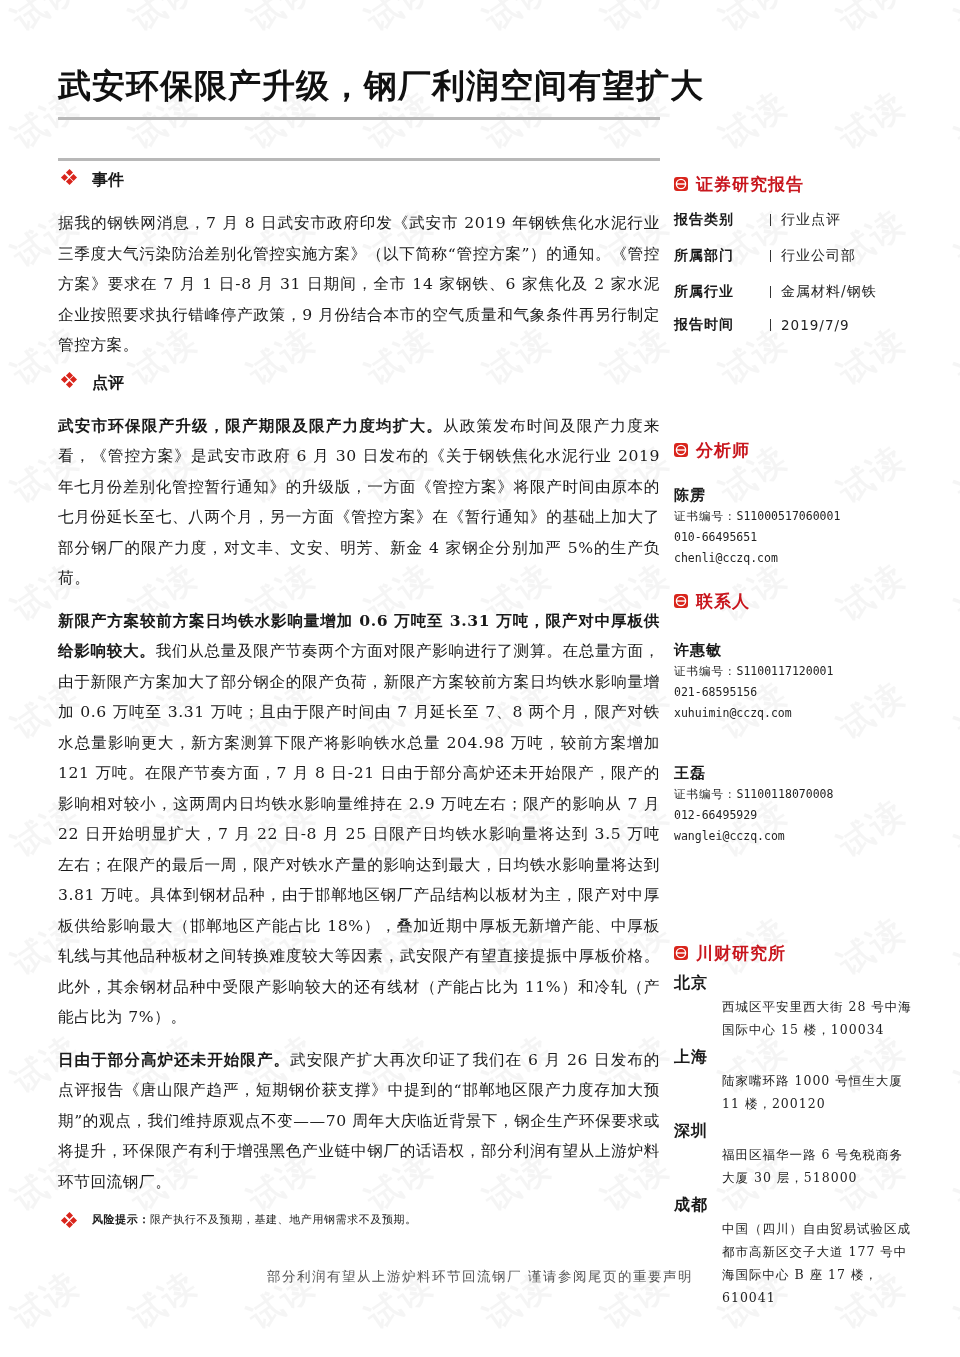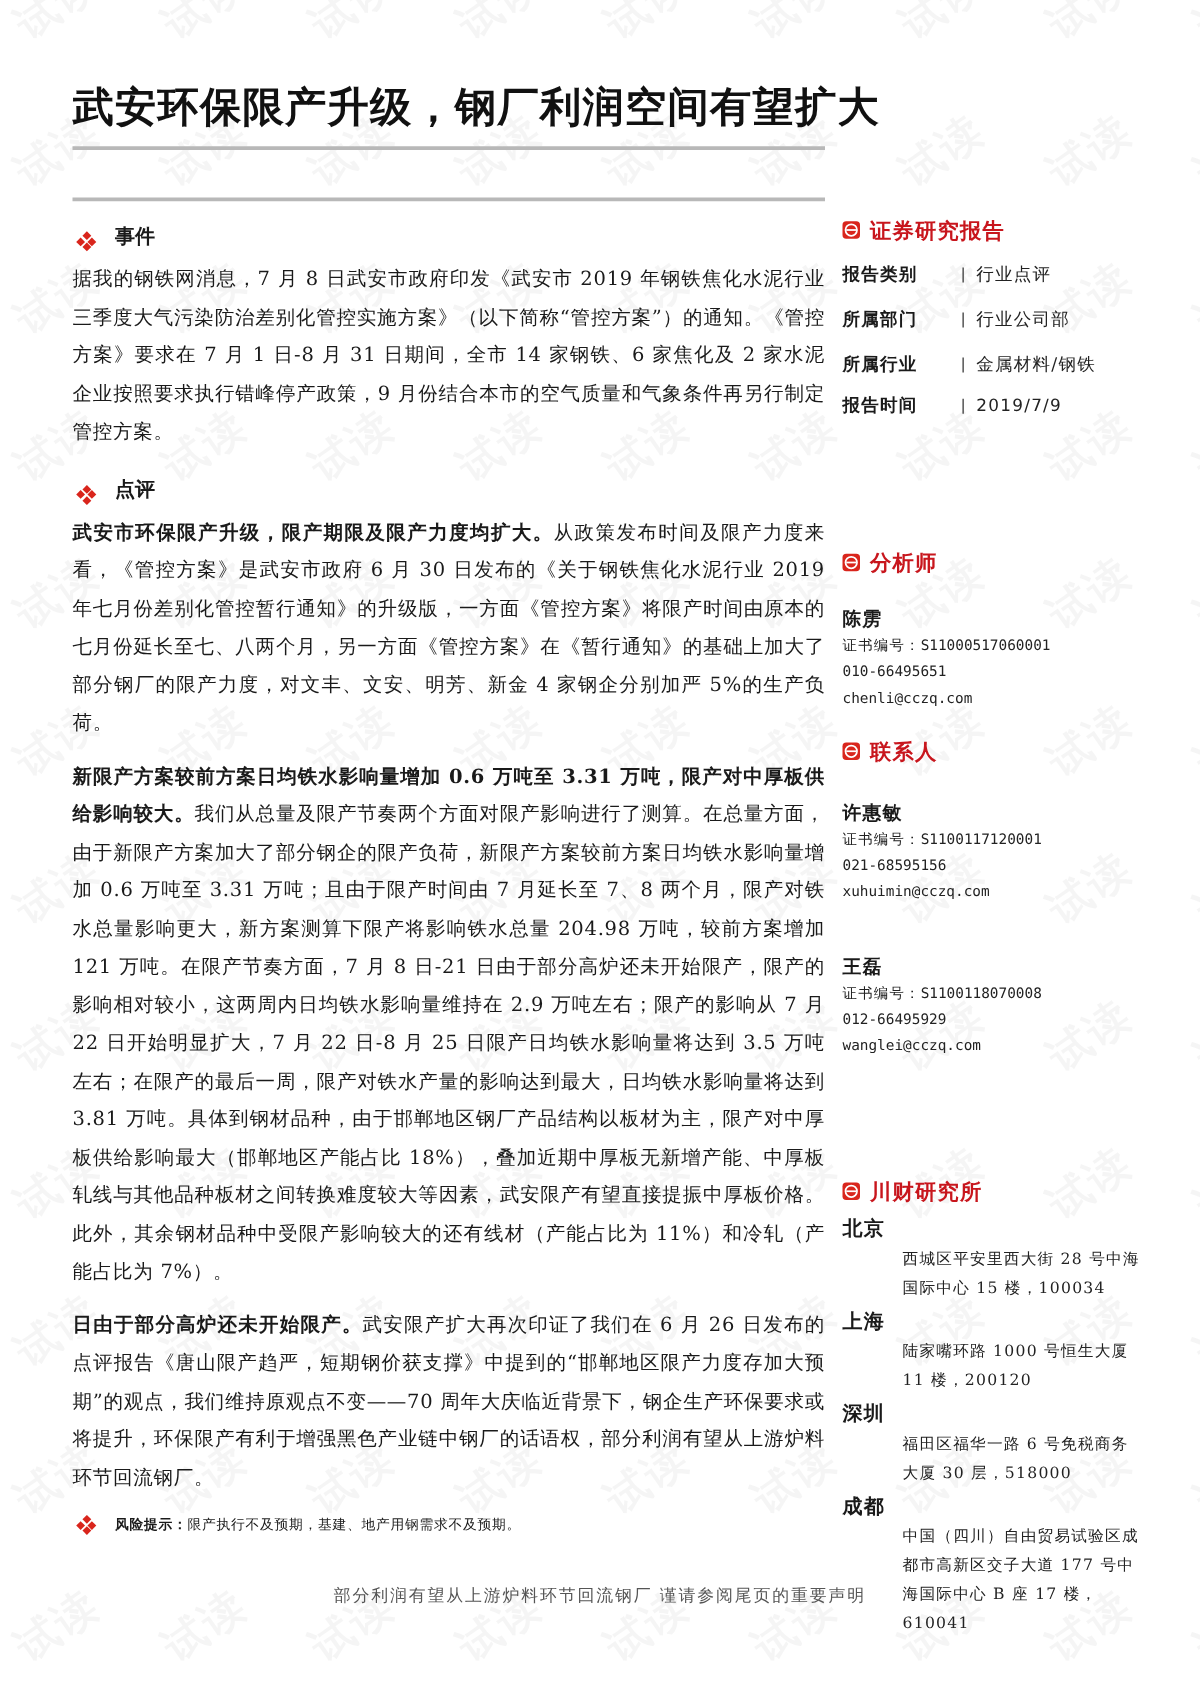--- a/index.html
+++ b/index.html
@@ -41,21 +41,21 @@
     font-family: "DejaVu Sans", sans-serif; font-size: 27px; font-weight: bold;
     color: #111; letter-spacing: 6px; margin-left: 12px;
   }
   .logo-en {
     font-family: "Liberation Sans", sans-serif; font-size: 13.5px; font-weight: bold;
     color: #111; letter-spacing: -0.2px; margin-top: 2px;
   }
 
   
   .main { position: absolute; left: 58px; top: 170px; width: 602px; z-index: 1; }
-  .sec-head { display: flex; align-items: flex-end; height: 30px; font-size: 16px; font-weight: bold; }
+  .sec-head { display: flex; align-items: flex-start; height: 30px; font-size: 16px; font-weight: bold; }
   .diamond-icon { display: inline-block; width: 14px; height: 14px; position: relative; margin-left: 4px; margin-right: 16px; }
   .diamond-icon i { position: absolute; width: 5px; height: 5px; background: #d9251c; transform: rotate(45deg); }
   .diamond-icon i:nth-child(1) { left: 4.5px; top: 0; }
   .diamond-icon i:nth-child(2) { left: 0; top: 4.5px; }
   .diamond-icon i:nth-child(3) { left: 9px; top: 4.5px; }
   .diamond-icon i:nth-child(4) { left: 4.5px; top: 9px; }
   .para {
     font-size: 15.6px; line-height: 30.5px; text-align: justify; margin: 0;
     letter-spacing: 0.6px;
   }

